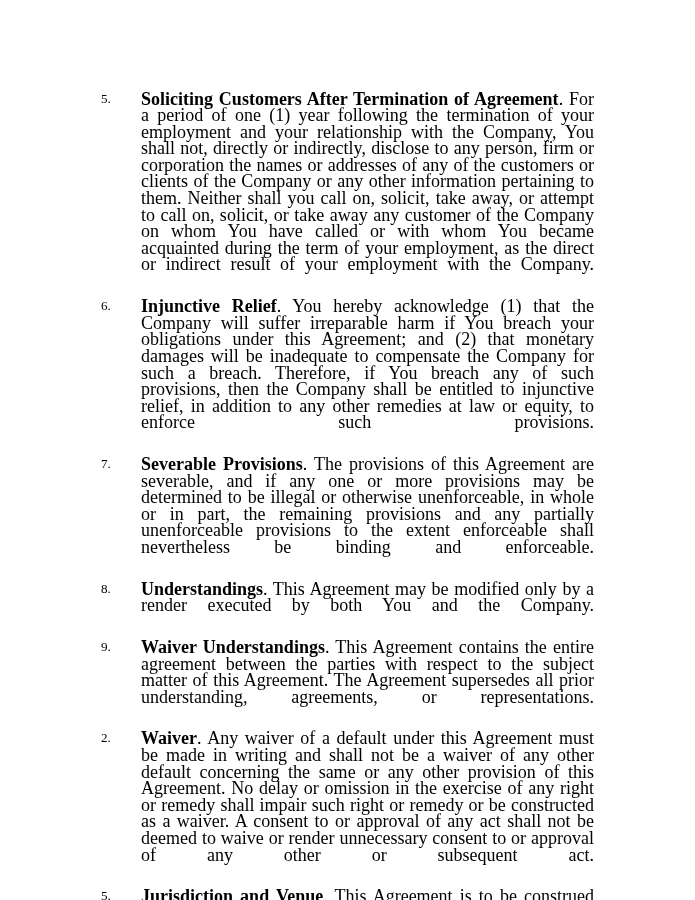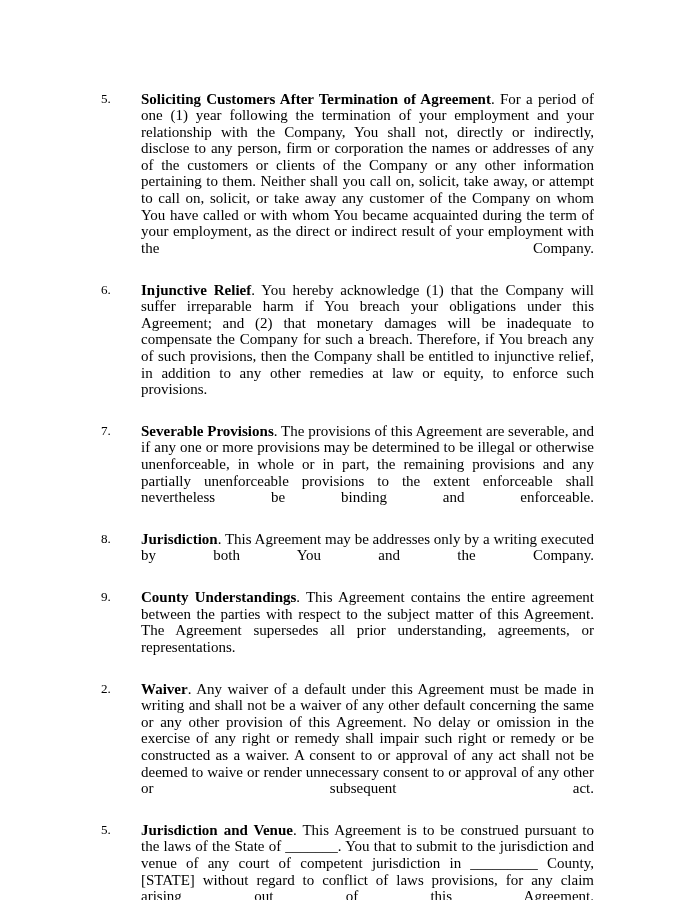--- a/index.html
+++ b/index.html
@@ -45,21 +45,21 @@
     flex: 0 0 40px;
     width: 40px;
     font-size: 13.1px;
     line-height: 16.6px;
     text-align: left;
     white-space: nowrap;
   }
   .clause-body {
     flex: 1 1 auto;
     width: 453px;
-    font-size: 15px;
+    font-size: 18px;
     line-height: 16.6px;
     text-align: justify;
     text-justify: inter-word;
   }
   .heading {
     font-weight: bold;
   }
   
   .clause-body::after,
   .para-cont::after {
@@ -85,26 +85,26 @@
       <div class="clause-body"><span class="heading">Injunctive Relief</span><span>.   You hereby acknowledge (1) that the Company will suffer irreparable harm if You breach your obligations under this Agreement; and (2) that monetary damages will be inadequate to compensate the Company for such a breach.  Therefore, if You breach any of such provisions, then the Company shall be entitled to injunctive relief, in addition to any other remedies at law or equity, to enforce such provisions.</span></div>
     </div>
 
     <div class="clause">
       <div class="clause-num">7.</div>
       <div class="clause-body"><span class="heading">Severable Provisions</span><span>.   The provisions of this Agreement are severable, and if any one or more provisions may be determined to be illegal or otherwise unenforceable, in whole or in part, the remaining provisions and any partially unenforceable provisions to the extent enforceable shall nevertheless be binding and enforceable.</span></div>
     </div>
 
     <div class="clause">
       <div class="clause-num">8.</div>
-      <div class="clause-body"><span class="heading">Jurisdiction</span><span>.  This Agreement may be addresses only by a writing executed by both You and the Company.</span></div>
+      <div class="clause-body"><span class="heading">Understandings</span><span>.  This Agreement may be modified only by a render executed by both You and the Company.</span></div>
     </div>
 
     <div class="clause">
       <div class="clause-num">9.</div>
-      <div class="clause-body"><span class="heading">County Understandings</span><span>.  This Agreement contains the entire agreement between the parties with respect to the subject matter of this Agreement.   The Agreement supersedes all prior understanding, agreements, or representations.</span></div>
+      <div class="clause-body"><span class="heading">Waiver Understandings</span><span>.  This Agreement contains the entire agreement between the parties with respect to the subject matter of this Agreement.   The Agreement supersedes all prior understanding, agreements, or representations.</span></div>
     </div>
 
     <div class="clause">
       <div class="clause-num">2.</div>
       <div class="clause-body"><span class="heading">Waiver</span><span>.  Any waiver of a default under this Agreement must be made in writing and shall not be a waiver of any other default concerning the same or any other provision of this Agreement.  No delay or omission in the exercise of any right or remedy shall impair such right or remedy or be constructed as a waiver.   A consent to or approval of any act shall not be deemed to waive or render unnecessary consent to or approval of any other or subsequent act.</span></div>
     </div>
 
     <div class="clause">
       <div class="clause-num">5.</div>
       <div class="clause-body"><span class="heading">Jurisdiction and Venue</span><span>.  This Agreement is to be construed pursuant to the laws of the State of _______.   You that to submit to the jurisdiction and venue of any court of competent jurisdiction in _________ County, [STATE] without regard to conflict of laws provisions, for any claim arising out of this Agreement.</span></div>

